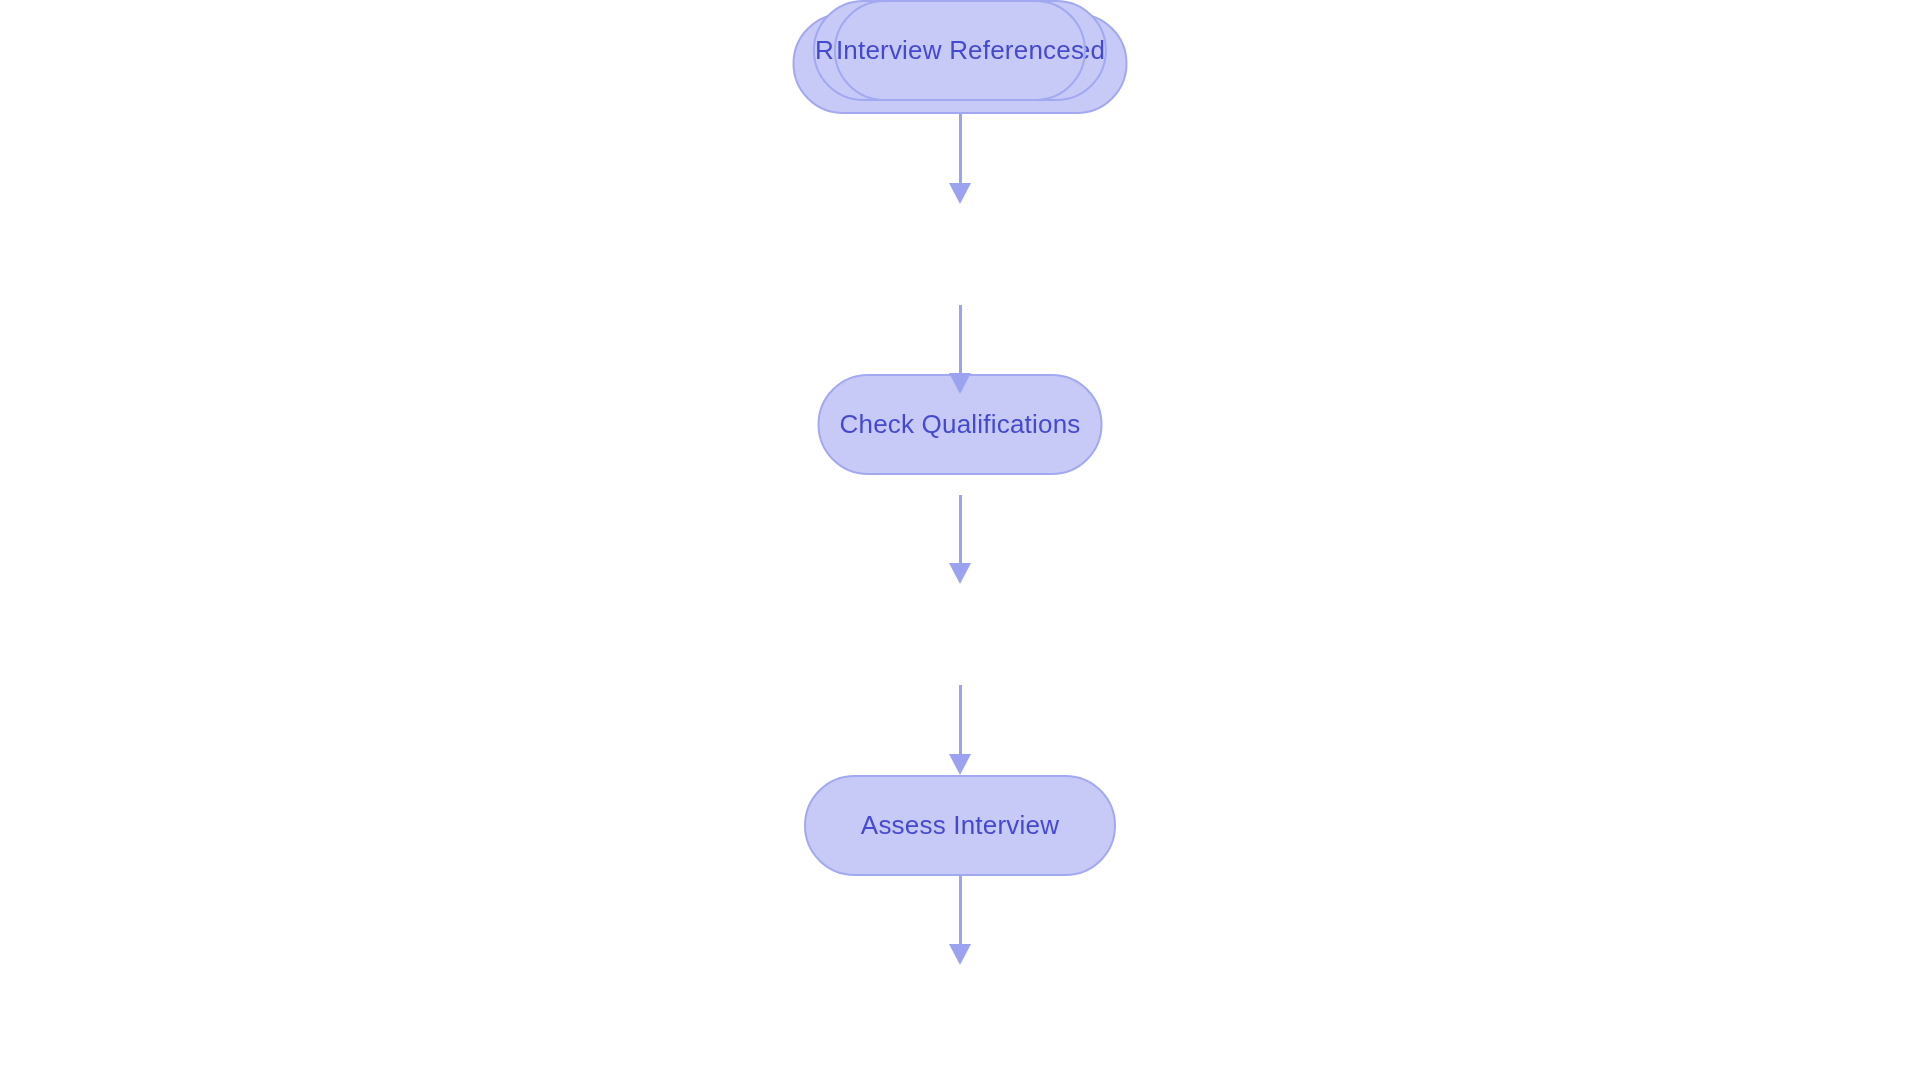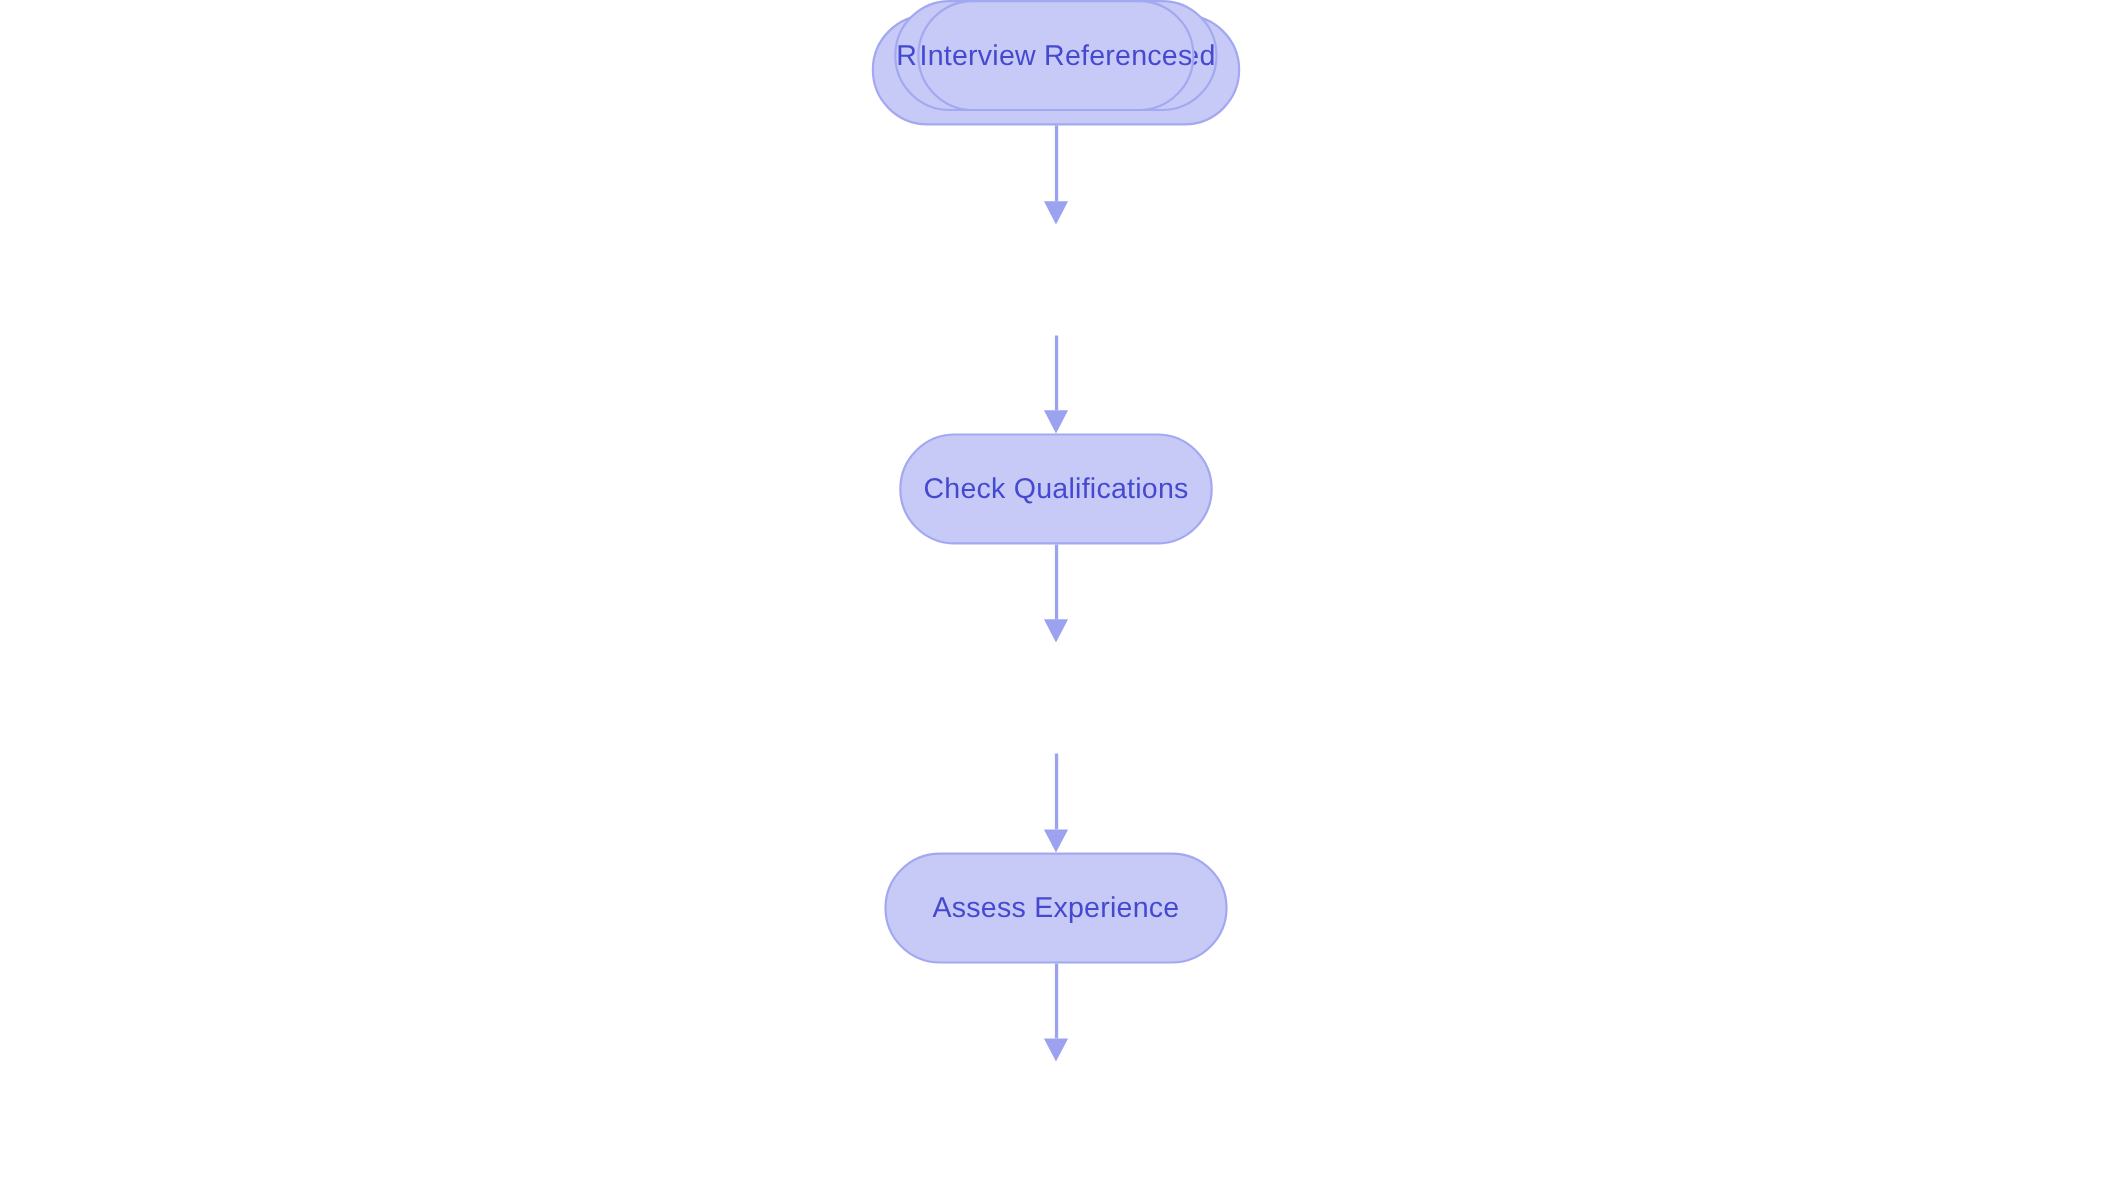--- a/index.html
+++ b/index.html
@@ -30,21 +30,21 @@
     align-items: center;
     justify-content: center;
     color: var(--node-text, #4549cf);
     font-size: 26px;
     letter-spacing: 0.2px;
     white-space: nowrap;
   }
   
   .flow-node:nth-of-type(1) { top: 13px;  width: 335px; }
   .flow-node:nth-of-type(2) { top: 204px; width: 310px; }
-  .flow-node:nth-of-type(3) { top: 394px; width: 285px; align-items: center; }
+  .flow-node:nth-of-type(3) { top: 374px; width: 285px; align-items: center; }
   .flow-node:nth-of-type(4) { top: 584px; width: 350px; }
   .flow-node:nth-of-type(5) { top: 775px; width: 312px; }
   .flow-node:nth-of-type(6) { top: 965px; width: 317px; }
 
   .flow-connector {
     position: absolute;
     left: 50%;
     transform: translateX(-50%);
     width: 22px;
     display: flex;
@@ -86,21 +86,21 @@
   <div class="flow-node">
     <span>Check Qualifications</span>
   </div>
 
   <div class="flow-connector connector-2">
     <div class="arrow-line"></div>
     <div class="arrow-head"></div>
   </div>
 
   <div class="flow-node">
-    <span>Assess Experience</span>
+    <span>Assess Interview</span>
   </div>
 
   <div class="flow-connector connector-3">
     <div class="arrow-line"></div>
     <div class="arrow-head"></div>
   </div>
 
   <div class="flow-node">
     <span>Review Services Offered</span>
   </div>

